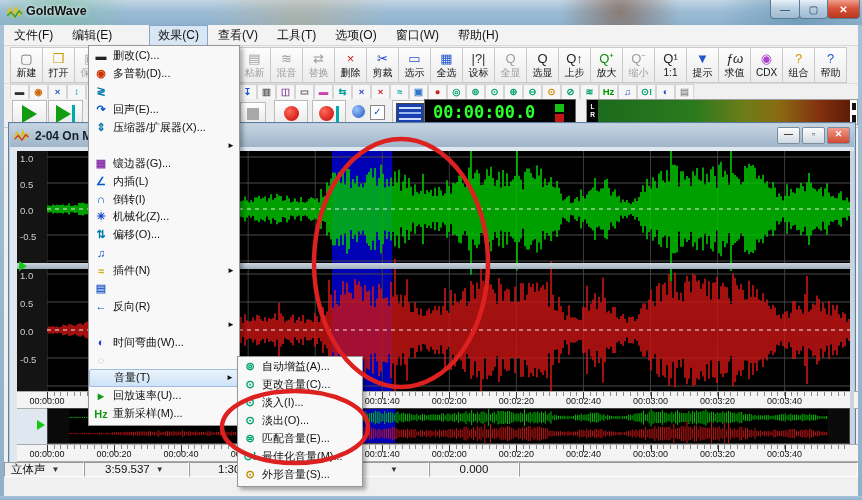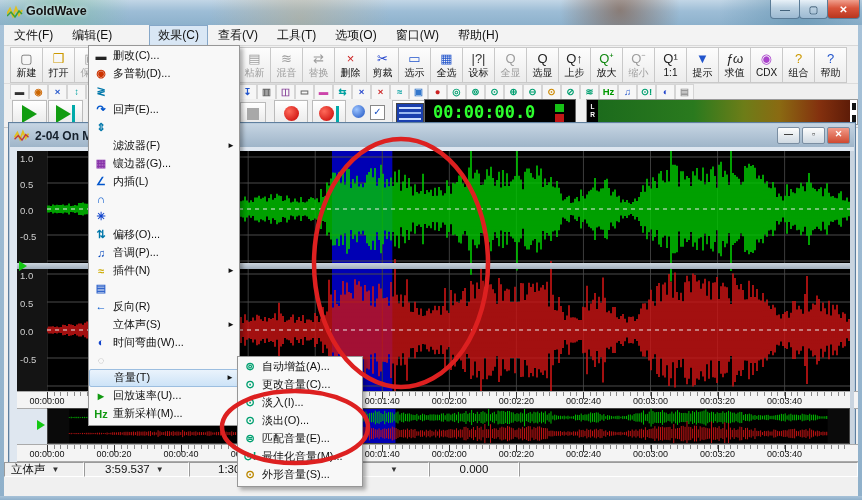--- a/index.html
+++ b/index.html
@@ -481,63 +481,63 @@
         </div>
         <div class="menu-item">
           <span class="menu-ico" style="color: rgb(0, 119, 170);">≷</span>
         </div>
         <div class="menu-item">
           <span class="menu-ico" style="color: rgb(0, 85, 204);">↷</span>
           <span class="menu-lab">回声(E)...</span>
         </div>
         <div class="menu-item">
           <span class="menu-ico" style="color: rgb(0, 119, 170);">⇕</span>
+          <span class="menu-lab">压缩器/扩展器(X)...</span>
         </div>
         <div class="menu-item">
           <span class="menu-ico" style="color: rgb(0, 0, 0);"></span>
-          <span class="menu-lab">滤波器(F)</span>
           <span class="menu-arrow">►</span>
         </div>
         <div class="menu-item">
           <span class="menu-ico" style="color: rgb(136, 51, 170);">▦</span>
           <span class="menu-lab">镶边器(G)...</span>
         </div>
         <div class="menu-item">
           <span class="menu-ico" style="color: rgb(0, 85, 204);">∠</span>
           <span class="menu-lab">内插(L)</span>
         </div>
         <div class="menu-item">
           <span class="menu-ico" style="color: rgb(0, 85, 204);">∩</span>
+          <span class="menu-lab">倒转(I)</span>
         </div>
         <div class="menu-item">
           <span class="menu-ico" style="color: rgb(17, 68, 204);">✳</span>
+          <span class="menu-lab">机械化(Z)...</span>
         </div>
         <div class="menu-item">
           <span class="menu-ico" style="color: rgb(0, 119, 170);">⇅</span>
           <span class="menu-lab">偏移(O)...</span>
         </div>
         <div class="menu-item">
           <span class="menu-ico" style="color: rgb(0, 68, 187);">♫</span>
-          <span class="menu-lab">音调(P)...</span>
         </div>
         <div class="menu-item">
           <span class="menu-ico" style="color: rgb(204, 170, 0);">≈</span>
           <span class="menu-lab">插件(N)</span>
           <span class="menu-arrow">►</span>
         </div>
         <div class="menu-item">
           <span class="menu-ico" style="color: rgb(51, 102, 204);">▤</span>
         </div>
         <div class="menu-item">
           <span class="menu-ico" style="color: rgb(0, 85, 204);">←</span>
           <span class="menu-lab">反向(R)</span>
         </div>
         <div class="menu-item">
           <span class="menu-ico" style="color: rgb(0, 0, 0);"></span>
-          <span class="menu-lab">立体声(S)</span>
           <span class="menu-arrow">►</span>
         </div>
         <div class="menu-item">
           <span class="menu-ico" style="color: rgb(17, 68, 204);">◐</span>
           <span class="menu-lab">时间弯曲(W)...</span>
         </div>
         <div class="menu-item disabled">
           <span class="menu-ico" style="color: rgb(153, 153, 153);">◌</span>
         </div>
         <div class="menu-item hl">

